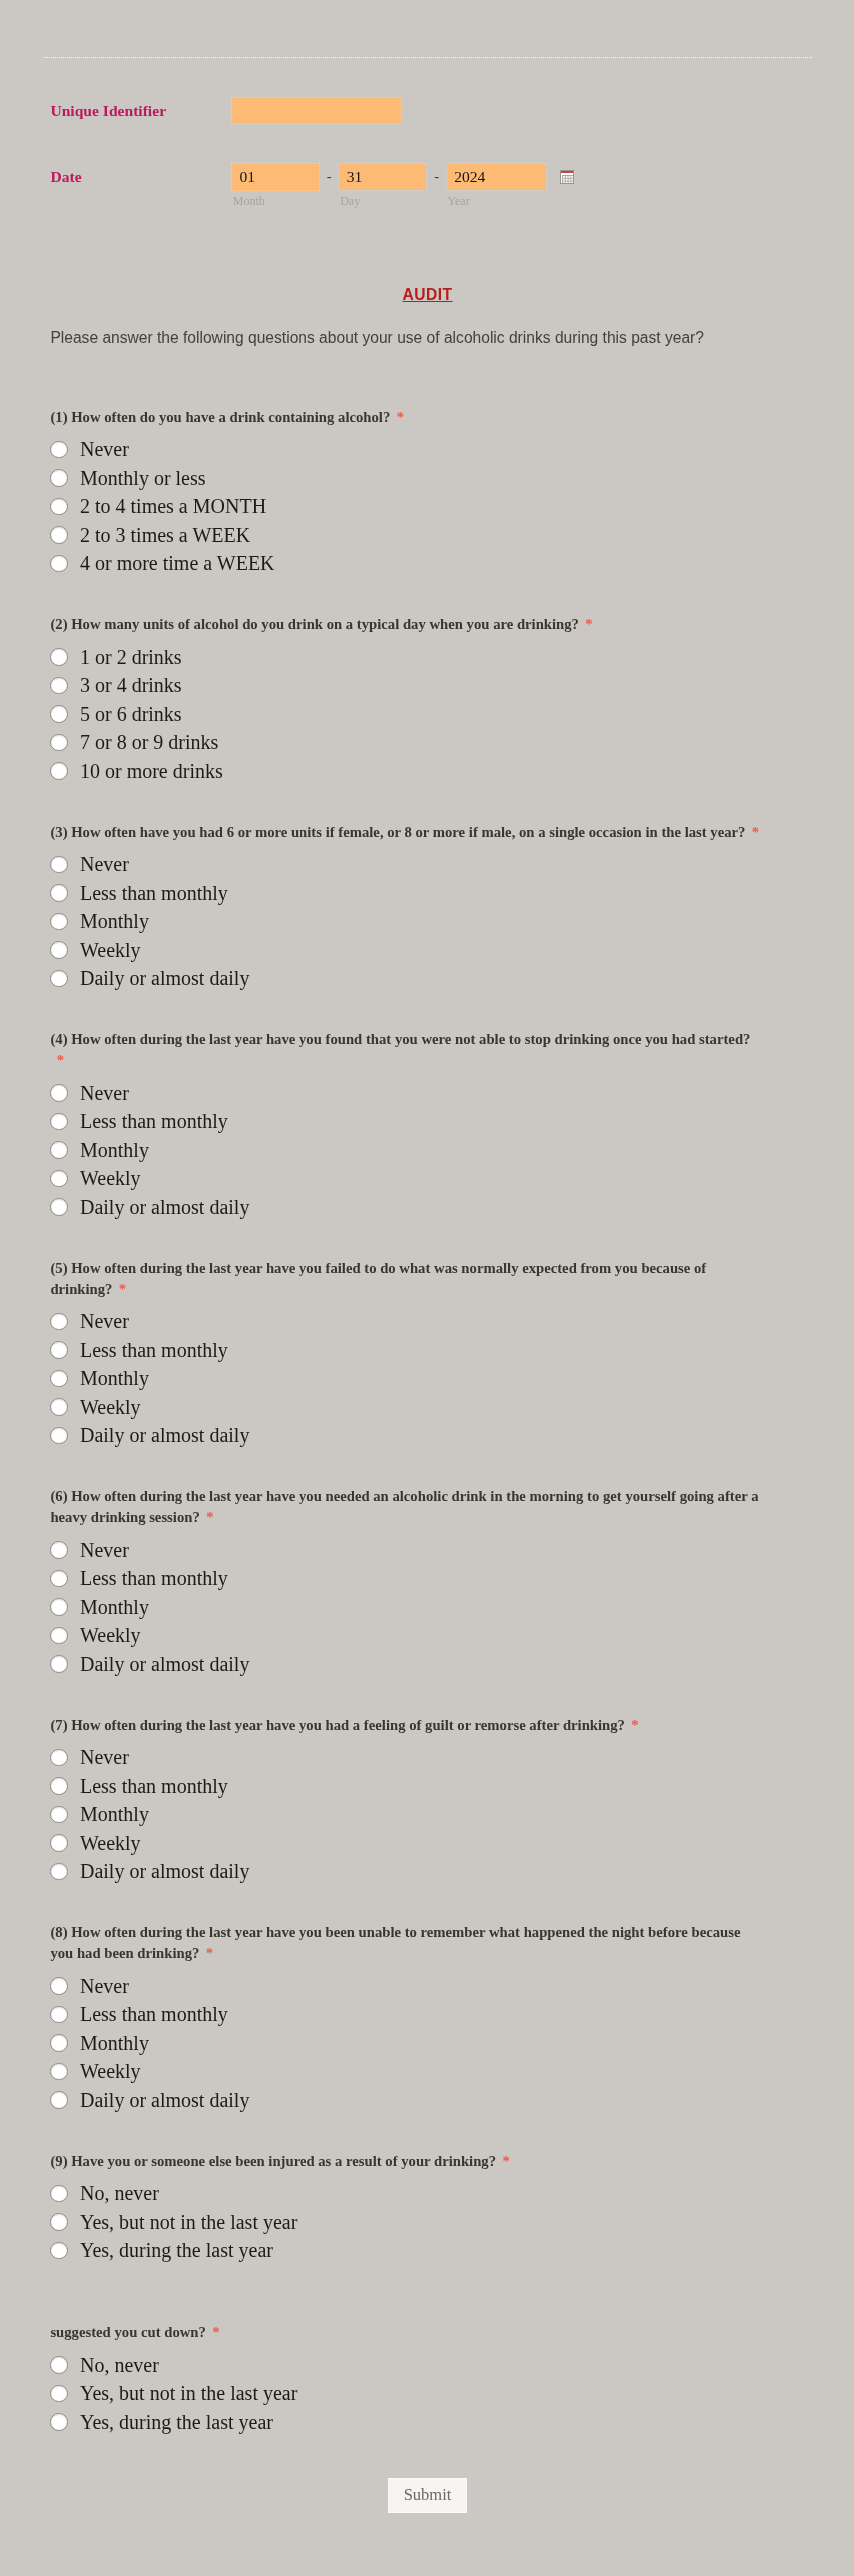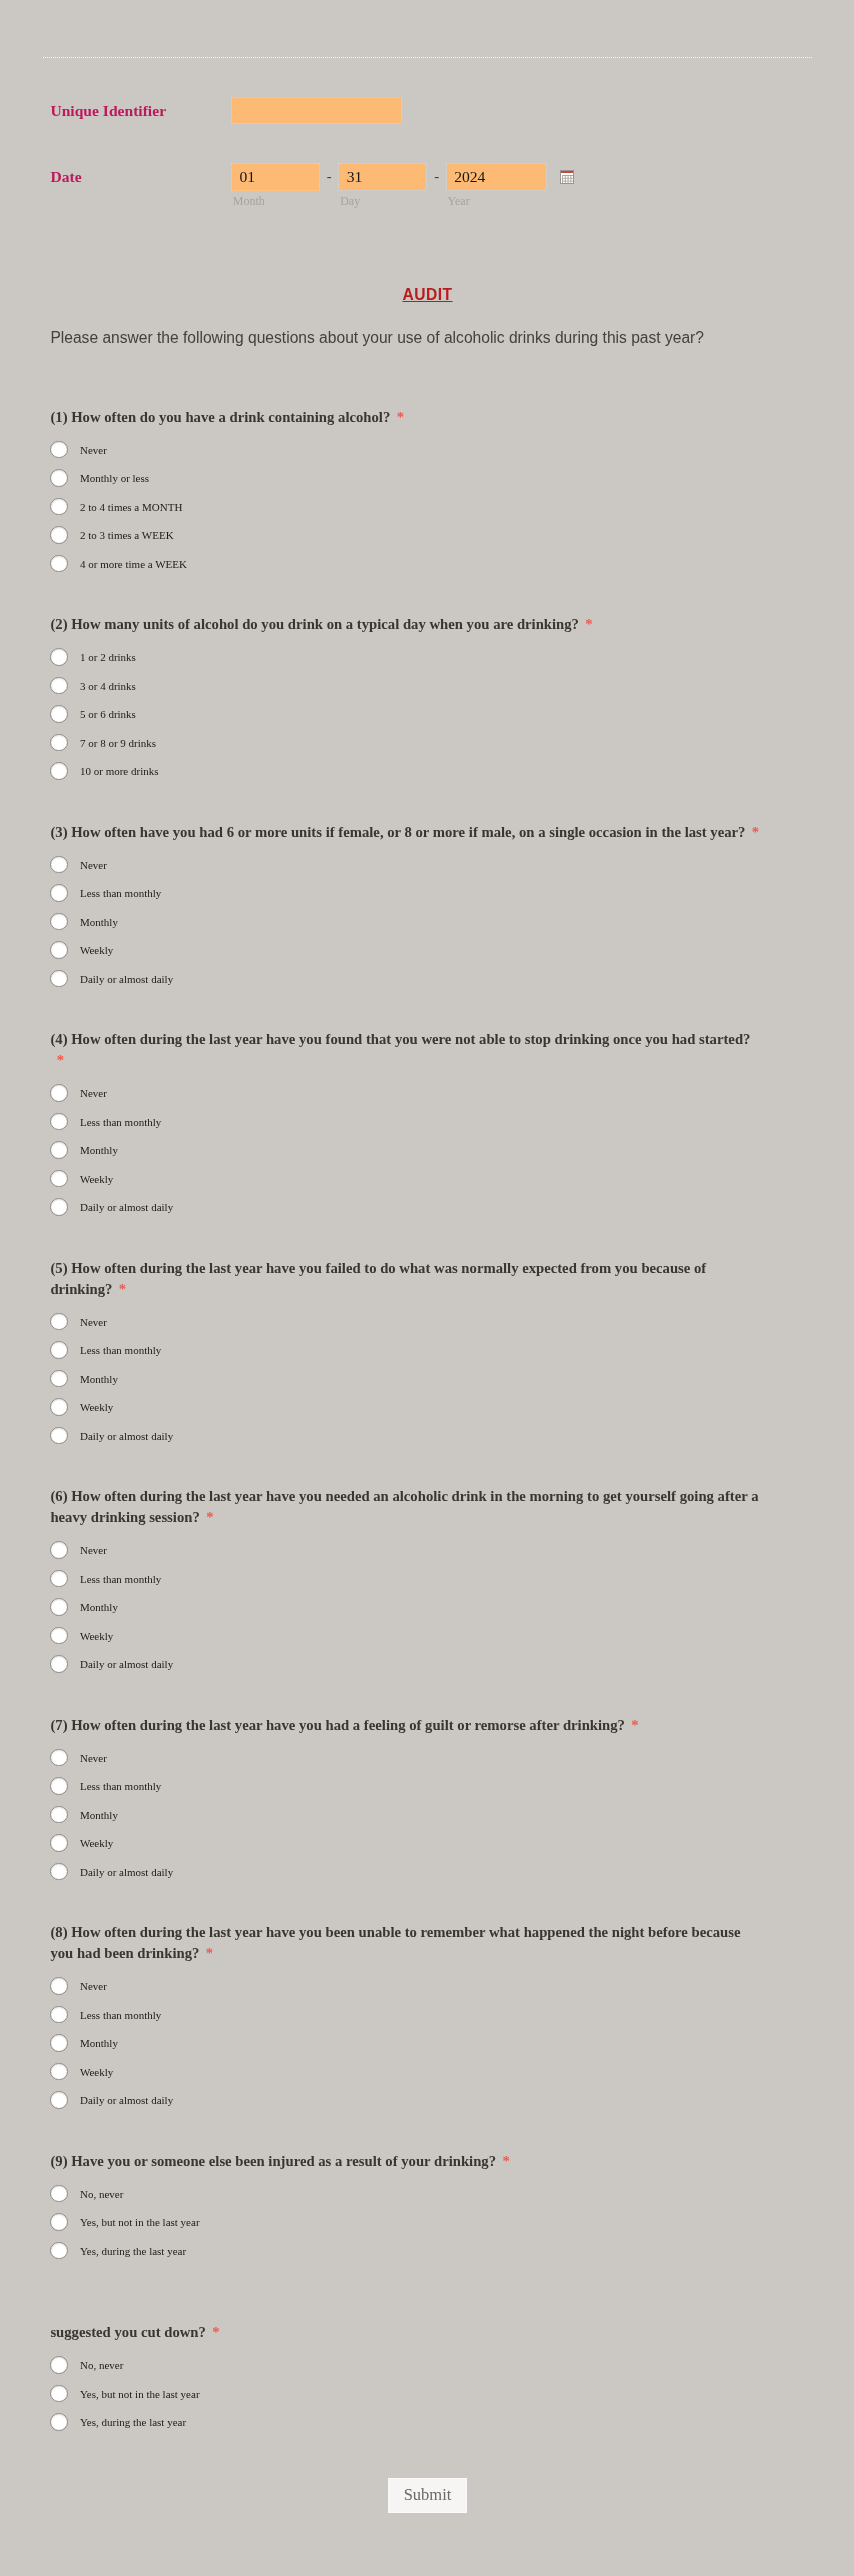--- a/index.html
+++ b/index.html
@@ -128,21 +128,21 @@
   .radio {
     width: 15.6px;
     height: 15.6px;
     flex: 0 0 auto;
     border-radius: 50%;
     background: #ffffff;
     border: 0.9px solid #8d8a85;
     box-sizing: content-box;
     box-shadow: inset 0 0.9px 1.8px rgba(0,0,0,0.12);
   }
-  .option-text { margin-left: 12px; font-size: 11px; color: #1d1b18; }
+  .option-text { margin-left: 12px; font-size: 20px; color: #1d1b18; }
 
   
   .submit-wrap { margin-top: 47px; text-align: center; }
   .submit-btn {
     width: 79px;
     height: 35px;
     border: 1.8px dotted #ffffff;
     background-color: #f6f5f3;
     background-image: radial-gradient(circle, #dcd9d4 18%, rgba(255,255,255,0) 22%);
     background-size: 3.7px 3.7px;

